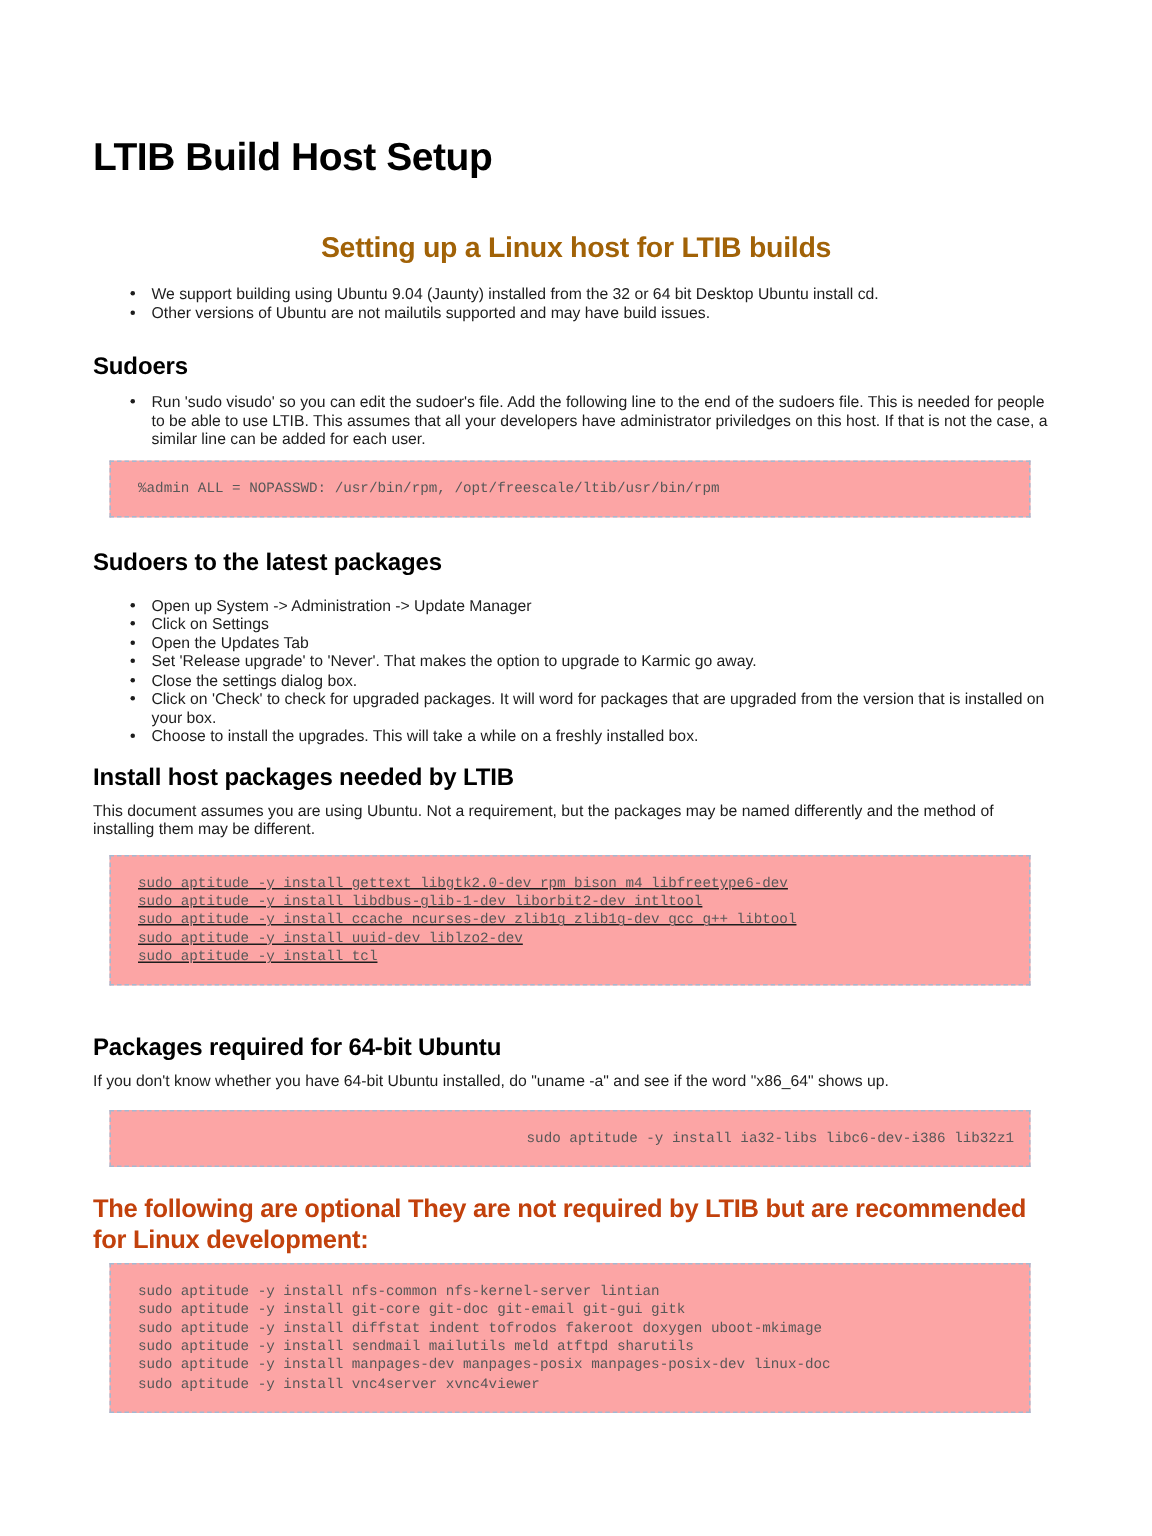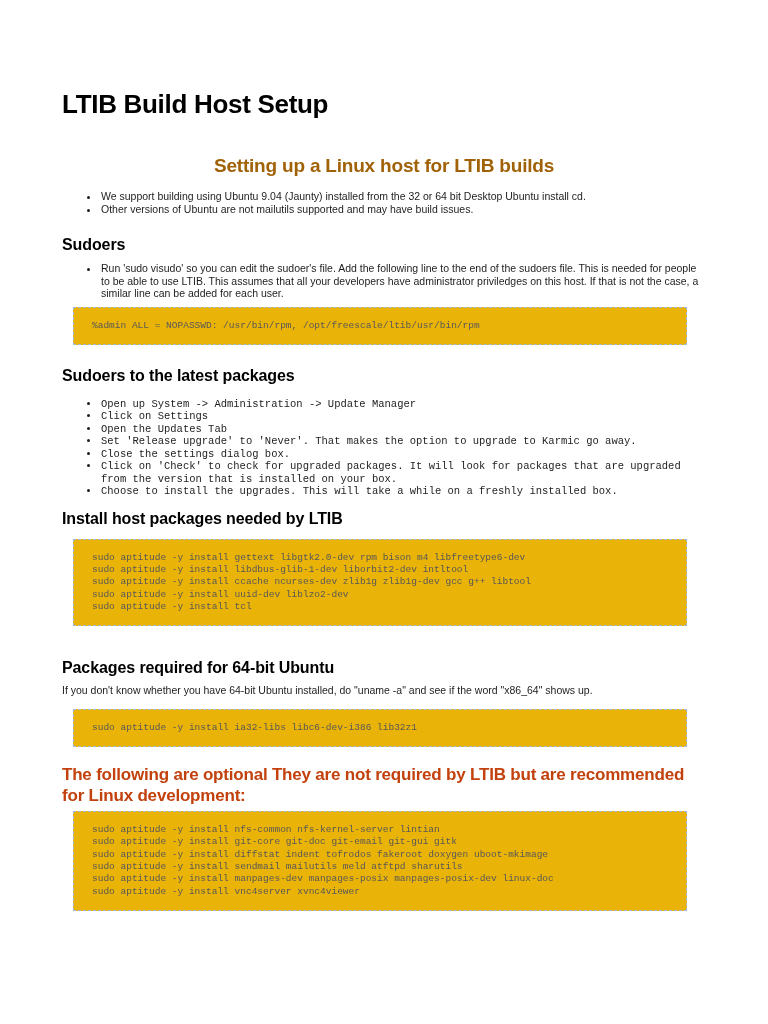--- a/index.html
+++ b/index.html
@@ -34,36 +34,36 @@
 
   ul.bullets {
     margin: 0; padding: 0 0 0 38px; list-style: disc outside;
   }
   ul.bullets li {
     font-size: 10.5px; line-height: 12.5px; color: #1d1d1d;
     padding-left: 1px;
   }
   ul.mt-intro   { margin-top: 12px; }
   ul.mt-sudoers { margin-top: 7px; }
-  ul.mt-update  { margin-top: 12px; font-family: Liberation Mono, monospace; }
+  ul.mt-update  { margin-top: 12px; }
 
   p.body-para {
     font-size: 10.5px; line-height: 12.5px; margin: 6px 0 0 0; color: #1d1d1d;
   }
   p.mt-para { margin-top: 6px; }
 
   .codebox {
     border: 1px dashed #a3b9d2;
     margin: 0 19px 0 11px;
     padding: 12px 10px 12px 18px;
-    background: #eab308;
+    background: #fca5a5;
   }
   .codebox.mt-box1 { margin-top: 7px; }
-  .codebox.mt-box2 { margin-top: 10px; }
-  .codebox.mt-box3 { margin-top: 12px; }
+  .codebox.mt-box2 { margin-top: 10px; text-decoration: underline; }
+  .codebox.mt-box3 { margin-top: 12px; text-align: right; }
   .codebox.mt-box4 { margin-top: 5px; }
   .code-line {
     font-family: "Liberation Mono", "DejaVu Sans Mono", monospace;
     font-size: 9.5px; line-height: 12.3px; color: #585858;
     white-space: pre;
   }
 </style>
 </head>
 <body>
 
@@ -85,25 +85,26 @@
     <div class="code-line">%admin ALL = NOPASSWD: /usr/bin/rpm, /opt/freescale/ltib/usr/bin/rpm</div>
   </div>
 
   <h3 class="section-h3 mt-update">Sudoers to the latest packages</h3>
   <ul class="bullets mt-update">
     <li>Open up System -&gt; Administration -&gt; Update Manager</li>
     <li>Click on Settings</li>
     <li>Open the Updates Tab</li>
     <li>Set 'Release upgrade' to 'Never'. That makes the option to upgrade to Karmic go away.</li>
     <li>Close the settings dialog box.</li>
-    <li>Click on 'Check' to check for upgraded packages. It will look for packages that are upgraded from the version that is installed on your box.</li>
+    <li>Click on 'Check' to check for upgraded packages. It will word for packages that are upgraded from the version that is installed on your box.</li>
     <li>Choose to install the upgrades. This will take a while on a freshly installed box.</li>
   </ul>
 
   <h3 class="section-h3 mt-install">Install host packages needed by LTIB</h3>
+  <p class="body-para">This document assumes you are using Ubuntu. Not a requirement, but the packages may be named differently and the method of installing them may be different.</p>
   <div class="codebox mt-box2">
     <div class="code-line">sudo aptitude -y install gettext libgtk2.0-dev rpm bison m4 libfreetype6-dev</div>
     <div class="code-line">sudo aptitude -y install libdbus-glib-1-dev liborbit2-dev intltool</div>
     <div class="code-line">sudo aptitude -y install ccache ncurses-dev zlib1g zlib1g-dev gcc g++ libtool</div>
     <div class="code-line">sudo aptitude -y install uuid-dev liblzo2-dev</div>
     <div class="code-line">sudo aptitude -y install tcl</div>
   </div>
 
   <h3 class="section-h3 mt-64bit">Packages required for 64-bit Ubuntu</h3>
   <p class="body-para mt-para">If you don't know whether you have 64-bit Ubuntu installed, do "uname -a" and see if the word "x86_64" shows up.</p>

